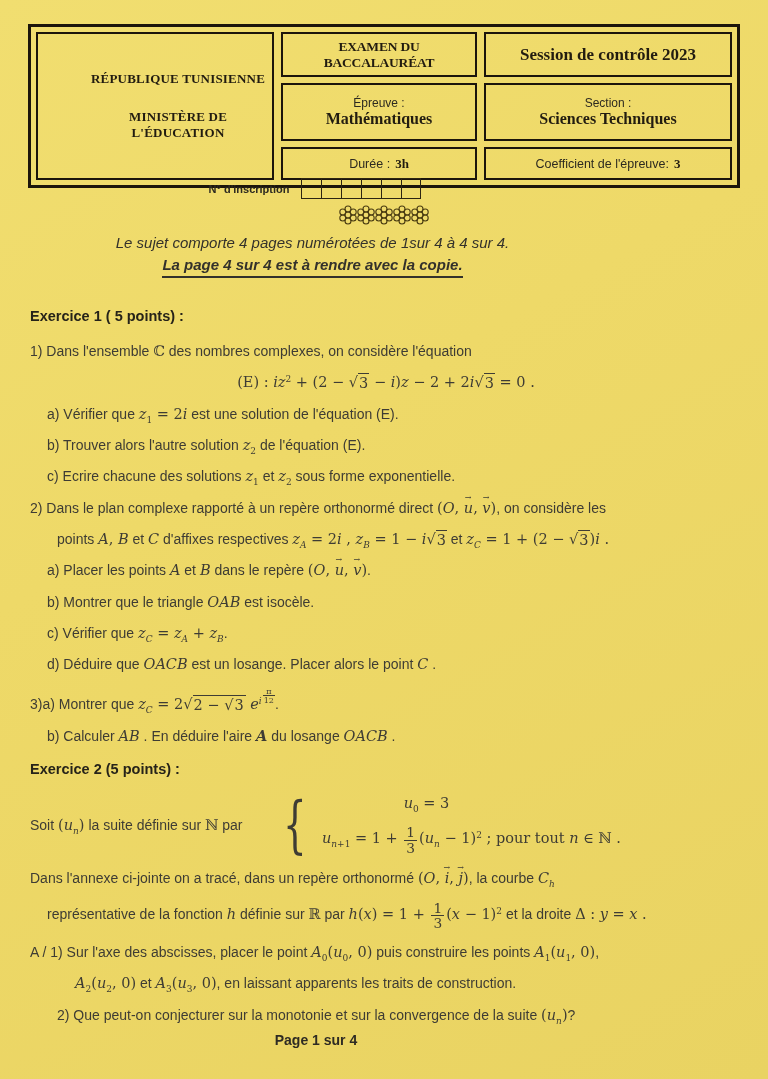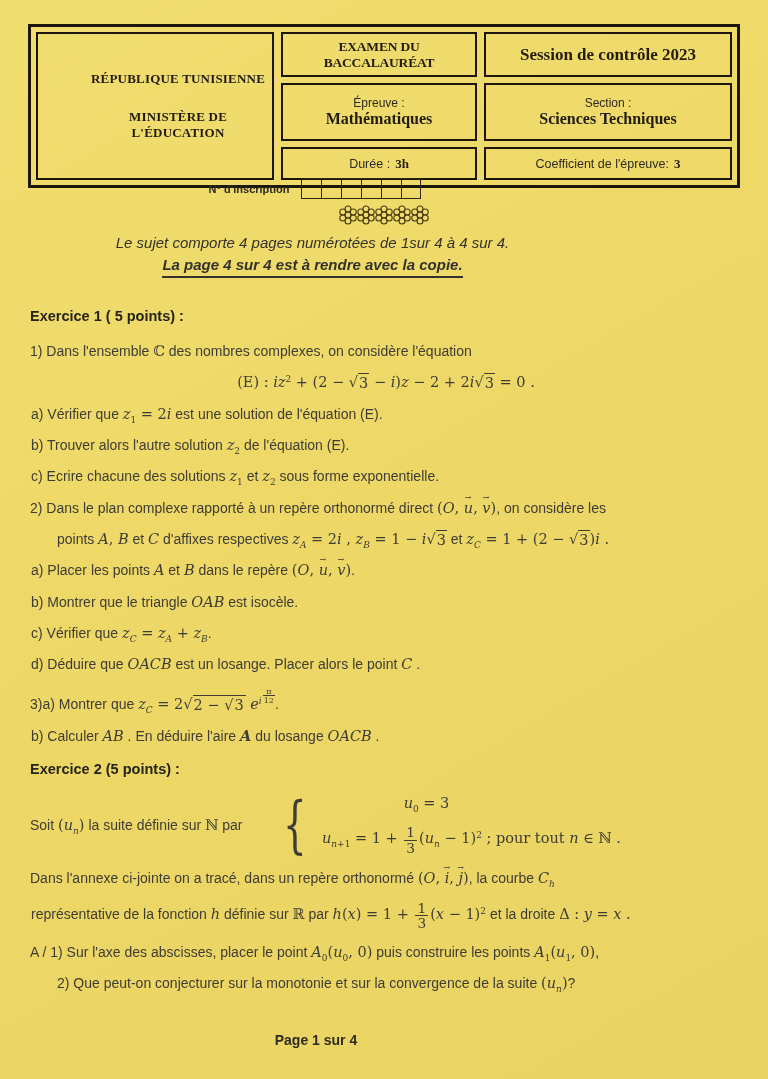--- a/index.html
+++ b/index.html
@@ -59,21 +59,21 @@
   
   .notice { position:absolute; left:0; top:232px; width:625px; text-align:center;
     font-style:italic; color:#33312b; font-size:15px; line-height:1.45; }
   .notice .n2 { font-weight:bold; border-bottom:2.2px solid #33312b;
     display:inline-block; padding-bottom:0px; }
   
   .content { position:absolute; left:30px; top:308px; width:712px;
     font-size:14px; color:#3e3c34; }
   .ex-title { font-weight:bold; color:#262319; font-size:14.5px; margin-bottom:18px; }
   .line { margin-bottom:12.5px; line-height:1.3; }
-  .ind1 { margin-left:1px; }
+  .ind1 { margin-left:17px; }
   .ind2 { margin-left:27px; }
   .ind3 { margin-left:45px; }
   .center { text-align:center; }
   .gap-top { margin-top:16px; }
   
   .m, .m i { font-family:"DejaVu Serif","DejaVu Sans",serif; }
   .m { font-size:14.5px; }
   sub { font-size:0.62em; vertical-align:-0.4em; line-height:0; }
   sup { font-size:0.62em; vertical-align:0.55em; line-height:0; }
   .r { white-space:nowrap; }
@@ -222,17 +222,18 @@
       <span class="soit">Soit <span class="m">(<i>u</i><sub><i>n</i></sub>)</span> la suite définie sur <span class="m">ℕ</span>  par</span>
       <span class="brace">{</span>
       <span class="sysl">
         <span class="s1"><span class="m"><i>u</i><sub>0</sub> = 3</span></span>
         <span class="s2"><span class="m"><i>u</i><sub><i>n</i>+1</sub> = 1 + <span class="fr"><span>1</span><span>3</span></span>(<i>u</i><sub><i>n</i></sub> − 1)<sup>2</sup> ; pour tout <i>n</i> ∈ ℕ .</span></span>
       </span>
     </div>
     <div class="line">Dans l'annexe ci-jointe on a tracé, dans un repère orthonormé <span class="m">(<i>O</i>, <span class="vec">i</span>, <span class="vec">j</span>)</span>, la courbe <span class="m"><i>C</i><sub><i>h</i></sub></span></div>
     <div class="line ind1">représentative  de la fonction <span class="m"><i>h</i></span> définie sur <span class="m">ℝ</span> par <span class="m"><i>h</i>(<i>x</i>) = 1 + <span class="fr"><span>1</span><span>3</span></span>(<i>x</i> − 1)<sup>2</sup></span> et la droite <span class="m">Δ : <i>y</i> = <i>x</i> .</span></div>
     <div class="line">A / 1)  Sur l'axe des abscisses, placer le point <span class="m"><i>A</i><sub>0</sub>(<i>u</i><sub>0</sub>, 0)</span>  puis construire les points <span class="m"><i>A</i><sub>1</sub>(<i>u</i><sub>1</sub>, 0)</span>,</div>
+    <div class="line ind3"><span class="m"><i>A</i><sub>2</sub>(<i>u</i><sub>2</sub>, 0)</span> et <span class="m"><i>A</i><sub>3</sub>(<i>u</i><sub>3</sub>, 0)</span>, en laissant apparents les traits de construction.</div>
     <div class="line ind2">2)  Que peut-on conjecturer sur la monotonie et sur la convergence de la suite <span class="m">(<i>u</i><sub><i>n</i></sub>)</span>?</div>
   </div>
 
   <div class="footer">Page 1 sur 4</div>
 </div>
 
 </body></html>

